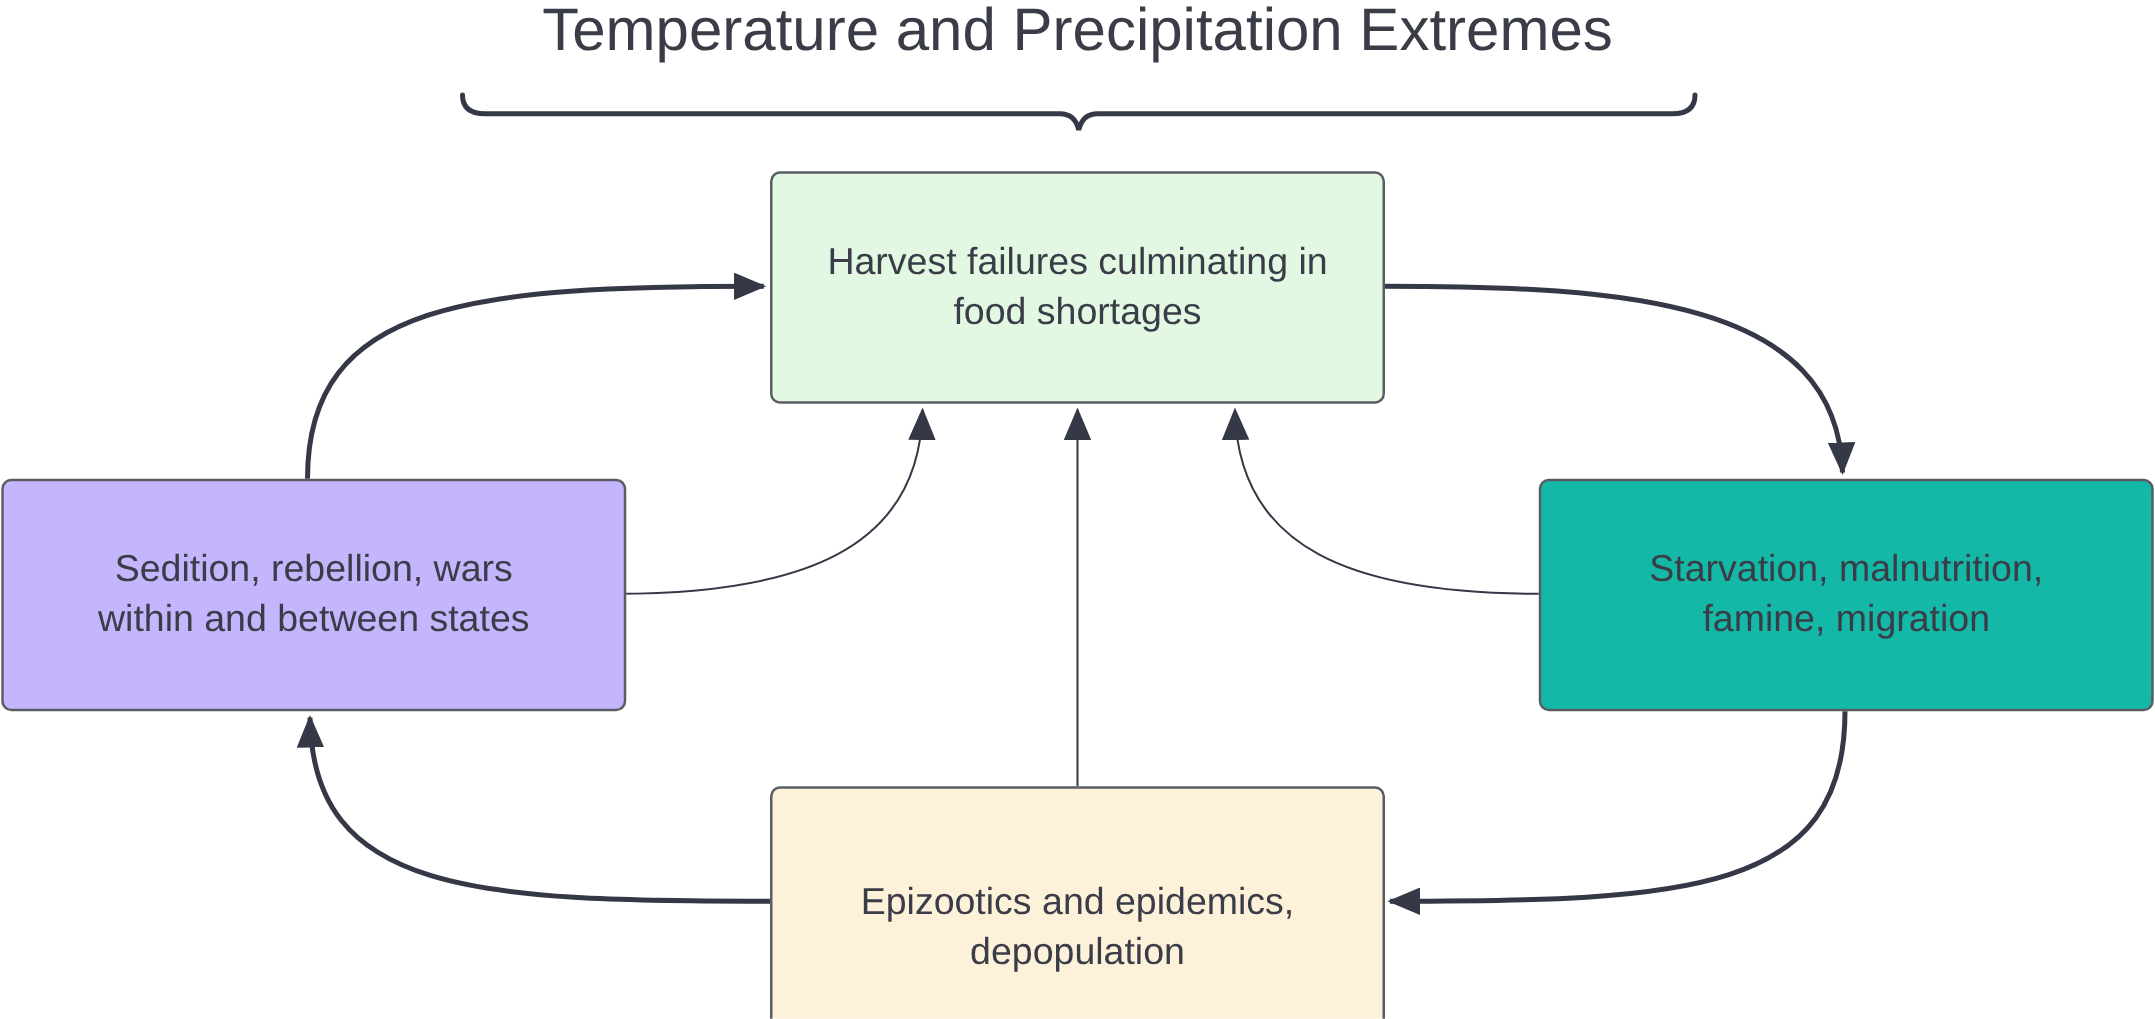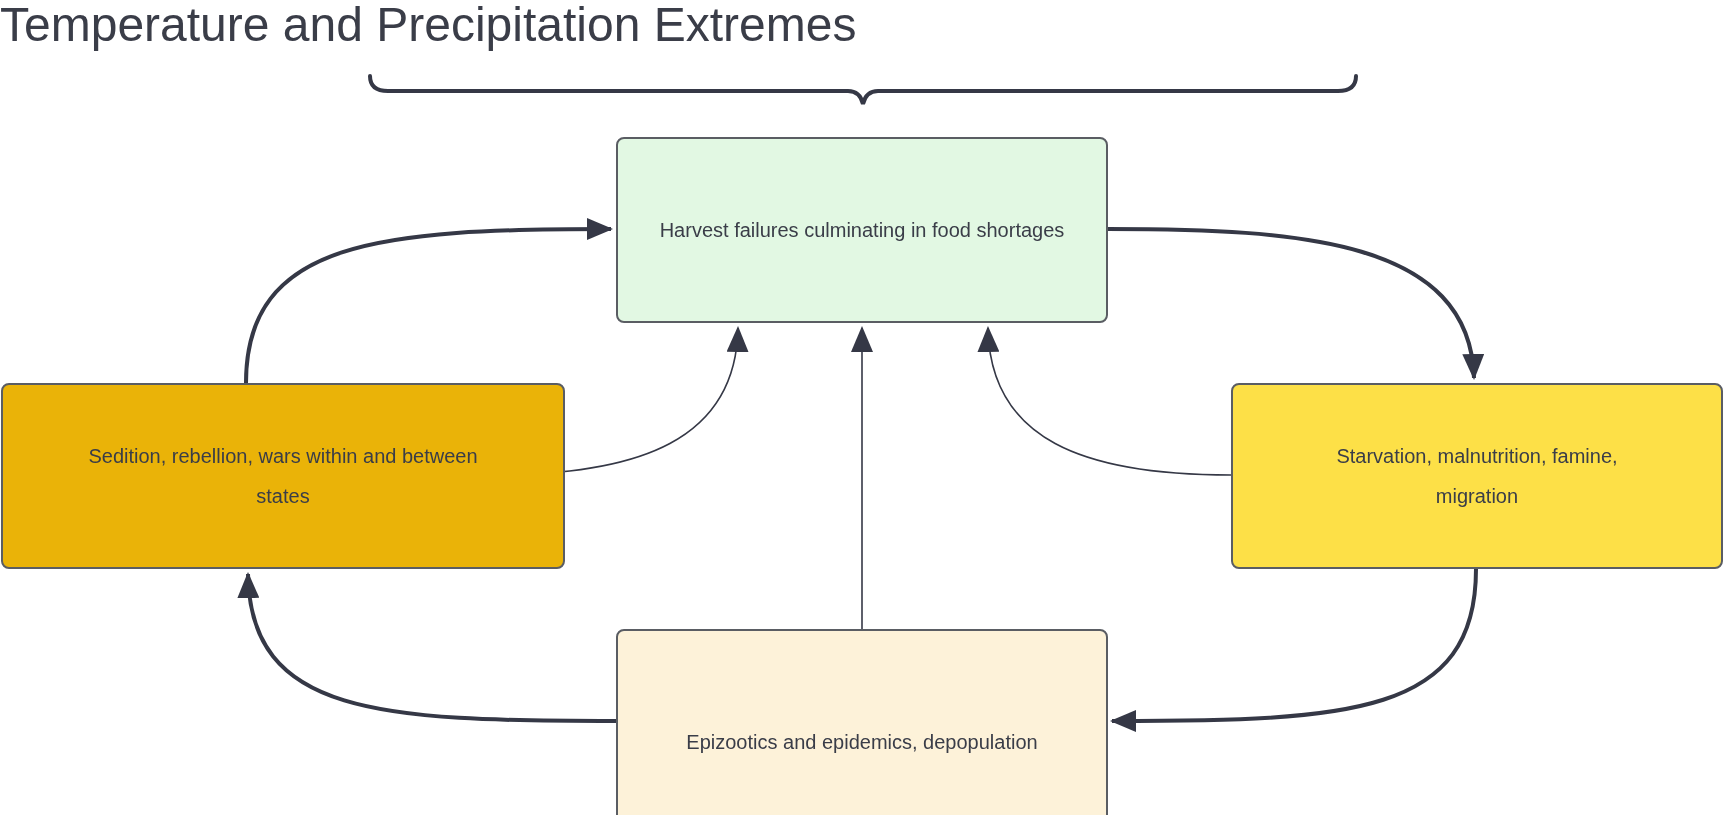--- a/index.html
+++ b/index.html
@@ -1,27 +1,27 @@
 <!DOCTYPE html>
 <html><head>
 <meta charset="utf-8">
 <style>
   html, body { margin: 0; padding: 0; background: #ffffff; }
   body { width: 1724px; height: 815px; position: relative; overflow: hidden;
          font-family: "Liberation Sans", sans-serif; color: #3a3d48; }
-  .title { position: absolute; left: 0; width: 1724px; top: 0; 
+  .title { position: absolute; left: 0; width: 1724px; top: 0; text-align: center;
            font-size: 48px; line-height: 50px; color: #3a3d48; letter-spacing: 0px; }
   svg.links { position: absolute; left: 0; top: 0; width: 1724px; height: 815px; }
   .node { position: absolute; box-sizing: border-box; border: 2px solid #5a5d63;
           border-radius: 8px; display: flex; align-items: center; justify-content: center;
-          text-align: center; font-size: 20px; line-height: 40px; color: #3a3d48; padding: 12px 20px; }
+          text-align: center; font-size: 30px; line-height: 40px; color: #3a3d48; padding: 12px 20px; }
   .node span { display: block; }
   #n-harvest { left: 616px; top: 137px; width: 492px; height: 186px; background: #e2f8e3; }
-  #n-sedition { left: 1px; top: 383px; width: 564px; height: 186px; background: #eab308; }
-  #n-starvation { left: 1231px; top: 383px; width: 492px; height: 186px; background: #fde047; }
+  #n-sedition { left: 1px; top: 383px; width: 500px; height: 186px; background: #c4b5fd; }
+  #n-starvation { left: 1231px; top: 383px; width: 492px; height: 186px; background: #14b8a6; }
   #n-epizootics { left: 616px; top: 629px; width: 492px; height: 226px; background: #fdf2d9; }
 </style>
 </head>
 <body>
 
 <div class="title">Temperature and Precipitation Extremes</div>
 
 <svg class="links" viewBox="0 0 1724 815">
   <defs>
     <marker id="ah" markerWidth="10" markerHeight="10" refX="9" refY="5" orient="auto" markerUnits="userSpaceOnUse" viewBox="0 0 10 10">

